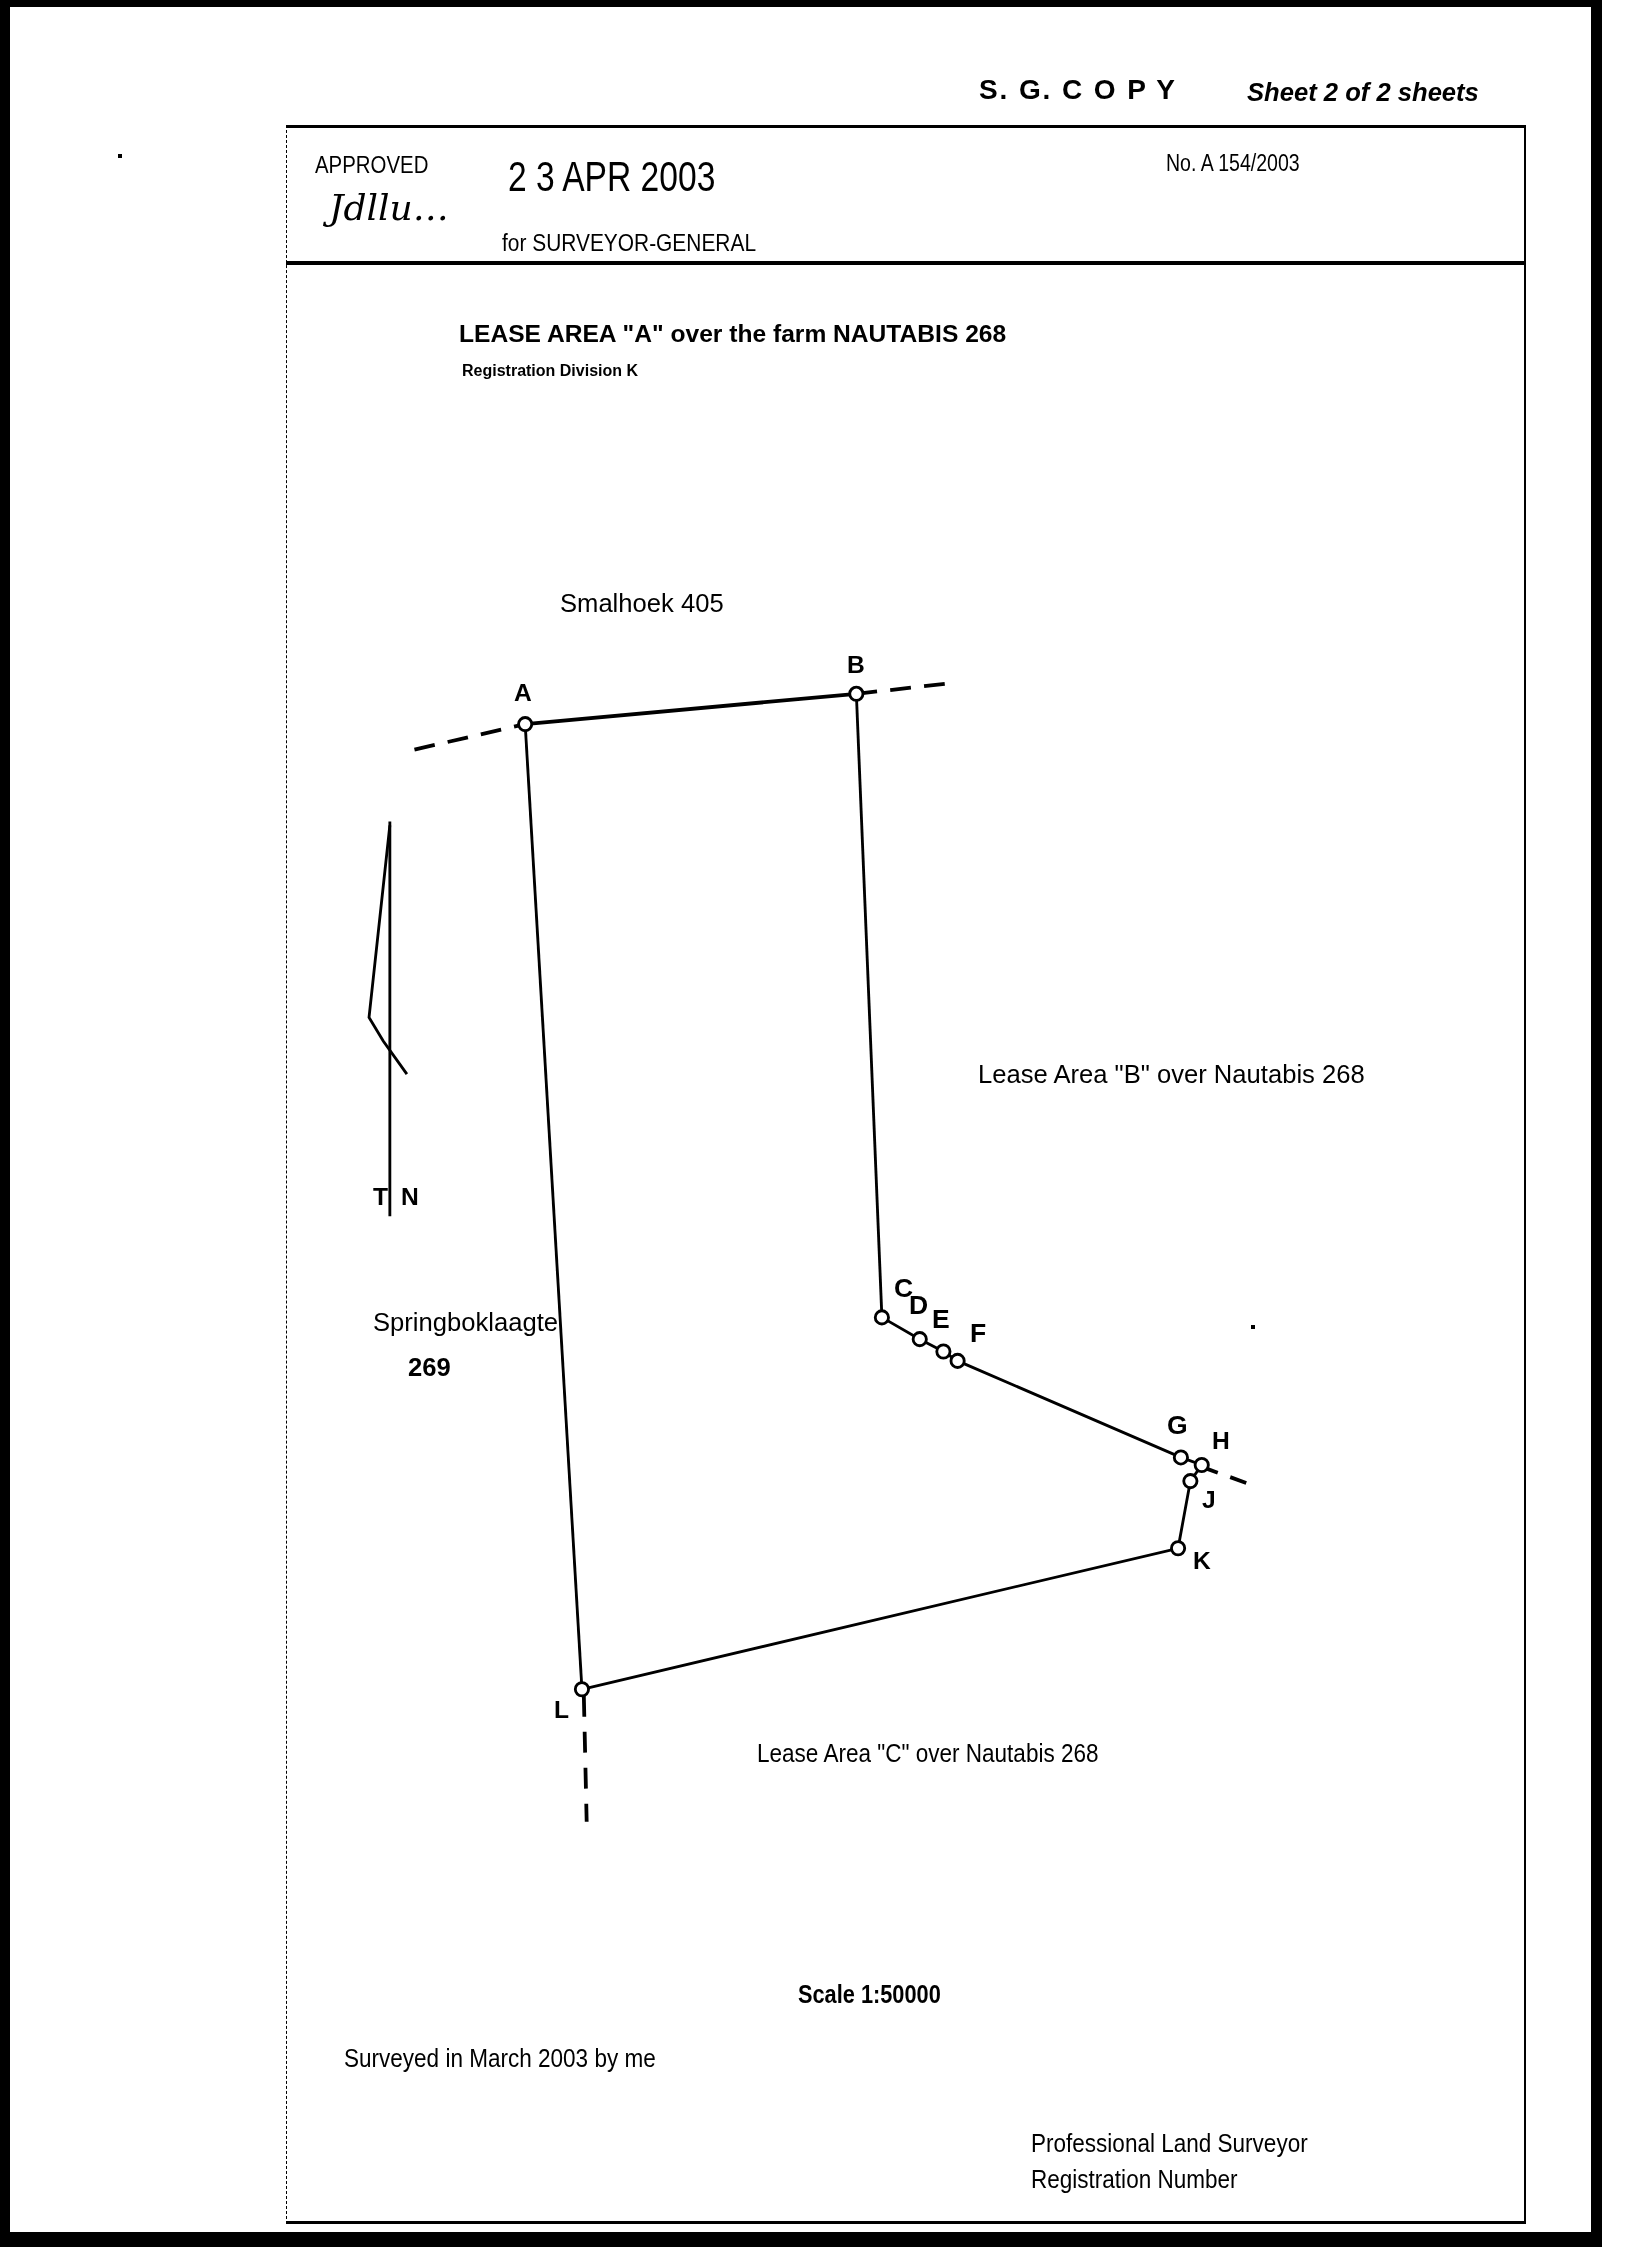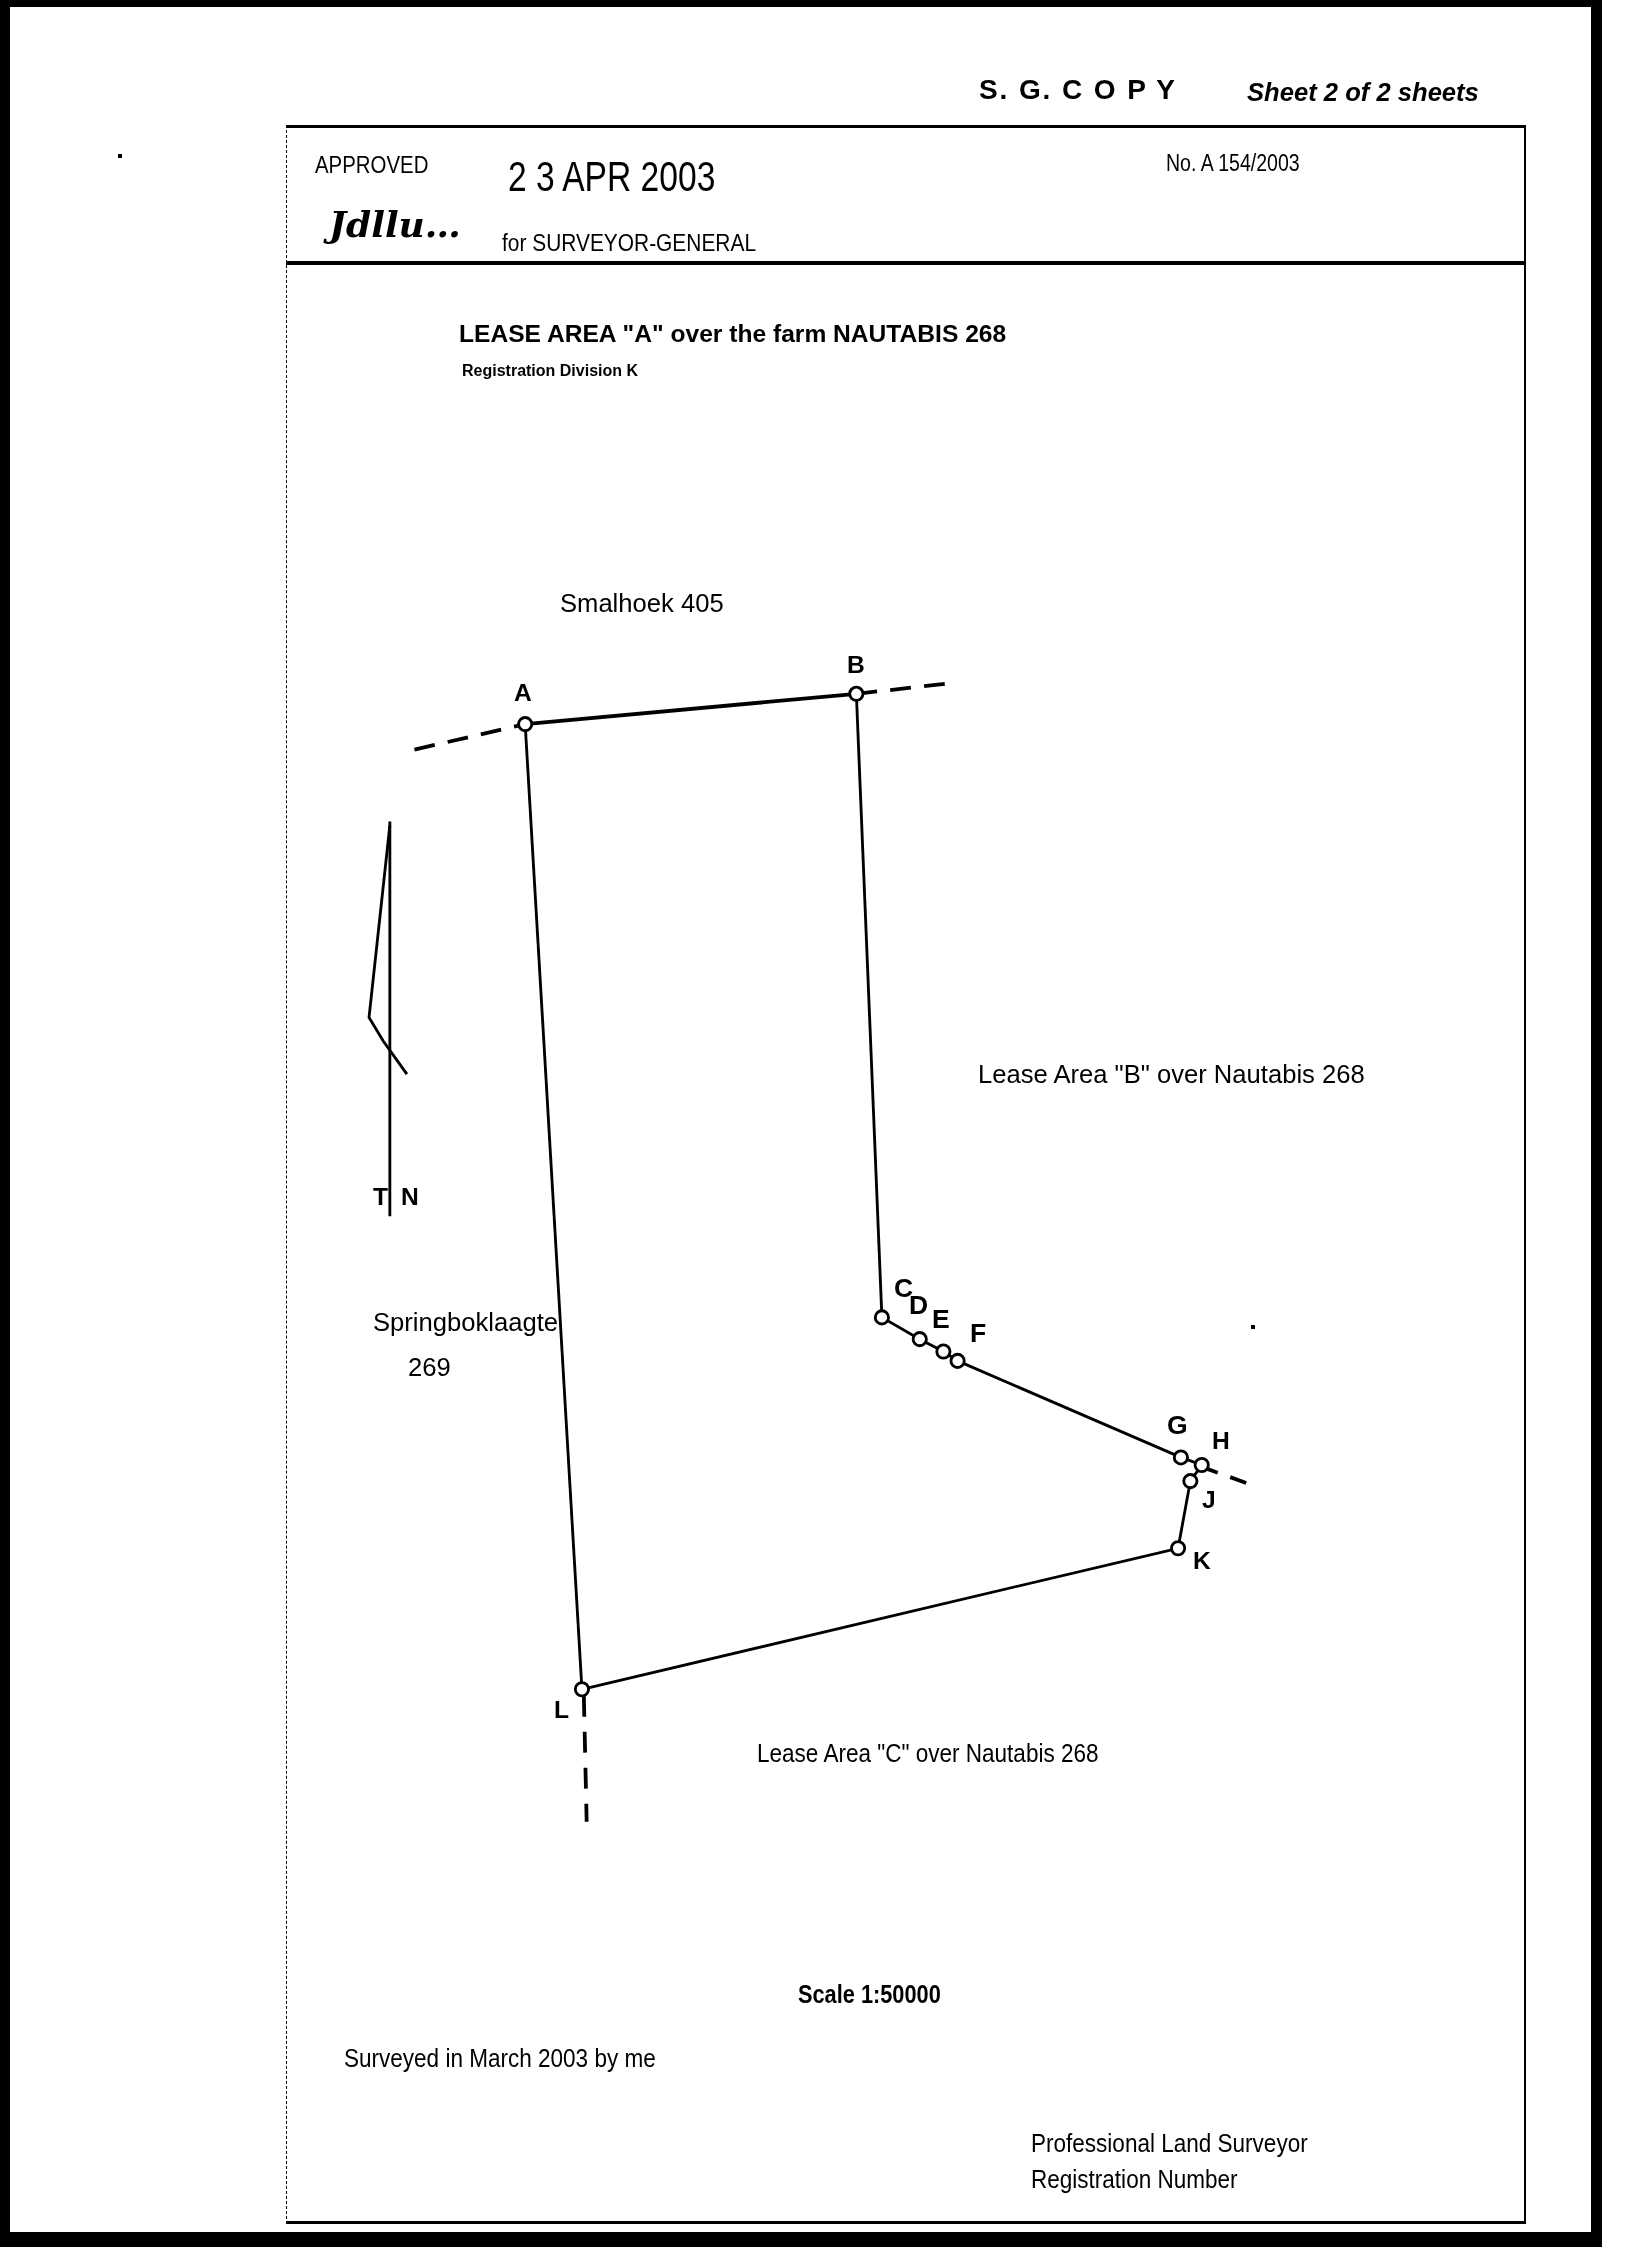--- a/index.html
+++ b/index.html
@@ -22,21 +22,21 @@
 <div class="outer-frame"></div>
 <div class="sheet-frame"></div>
 <div class="header-rule"></div>
 <div class="speck" style="left:118px; top:154px;"></div>
 <div class="speck" style="left:1251px; top:1325px;"></div>
 
 <div class="txt" style="left:979px; top:74px; font-size:28px; letter-spacing:1.9px;">S. G. C O P Y</div>
 <div class="txt" style="left:1247px; top:78px; font-size:25.6px;font-style:italic;">Sheet 2 of 2 sheets</div>
 <div class="txt" style="left:315px; top:151px; font-size:24px; font-weight:normal; transform:scaleX(0.85); transform-origin:left;">APPROVED</div>
 <div class="txt" style="left:508px; top:153px; font-size:42px; font-weight:normal; transform:scaleX(0.8); transform-origin:left;">2 3  APR  2003</div>
-<div class="txt" style="left:329px; top:203px; font-size:36px; font-family:'DejaVu Serif', serif; font-style:italic; font-weight:bold;">Jdllu…</div>
+<div class="txt" style="left:329px; top:187px; font-size:36px; font-family:'DejaVu Serif', serif; font-style:italic; font-weight:normal;">Jdllu…</div>
 <div class="txt" style="left:502px; top:229px; font-size:24.6px; font-weight:normal; transform:scaleX(0.85); transform-origin:left;">for SURVEYOR-GENERAL</div>
 <div class="txt" style="left:1166px; top:150px; font-size:23px; font-weight:normal; transform:scaleX(0.85); transform-origin:left;">No. A  154/2003</div>
 
 <div class="txt" style="left:459px; top:320px; font-size:24.6px;">LEASE AREA "A" over the farm NAUTABIS 268</div>
 <div class="txt" style="left:462px; top:362px; font-size:16px;">Registration Division K</div>
 
 <svg class="plan" width="1637" height="2261" viewBox="0 0 1730 2389">
   <g fill="none" stroke="#000">
 
     <line x1="438" y1="792" x2="555" y2="765" stroke-width="4" stroke-dasharray="22,14"></line>
@@ -77,21 +77,21 @@
 <div class="txt" style="left:1212px; top:1427px; font-size:24.6px;">H</div>
 <div class="txt" style="left:1202px; top:1486px; font-size:24.6px;">J</div>
 <div class="txt" style="left:1193px; top:1547px; font-size:24.6px;">K</div>
 <div class="txt" style="left:554px; top:1696px; font-size:24.6px;">L</div>
 
 <div class="txt" style="left:373px; top:1183px; font-size:24.6px;">T</div>
 <div class="txt" style="left:401px; top:1183px; font-size:24.6px;">N</div>
 
 <div class="txt" style="left:560px; top:589px; font-size:25.6px; font-weight:normal;">Smalhoek 405</div>
 <div class="txt" style="left:337px; top:1308px; font-size:25.6px; font-weight:normal;margin-left:36px;">Springboklaagte</div>
-<div class="txt" style="left:408px; top:1353px; font-size:25.6px; font-weight:normal;">269</div>
+<div class="txt" style="left:408px; top:1353px; font-size:25.6px; font-weight:bold;">269</div>
 <div class="txt" style="left:978px; top:1060px; font-size:25.6px; font-weight:normal;">Lease Area "B" over Nautabis 268</div>
 <div class="txt" style="left:757px; top:1739px; font-size:25.6px; font-weight:normal; transform:scaleX(0.88); transform-origin:left;">Lease Area "C" over Nautabis 268</div>
 
 <div class="txt" style="left:798px; top:1980px; font-size:25.6px; transform:scaleX(0.85); transform-origin:left;">Scale  1:50000</div>
 <div class="txt" style="left:344px; top:2044px; font-size:25.6px; font-weight:normal; transform:scaleX(0.88); transform-origin:left;">Surveyed in March 2003 by me</div>
 <div class="txt" style="left:1031px; top:2129px; font-size:25.6px; font-weight:normal; transform:scaleX(0.88); transform-origin:left;">Professional Land Surveyor</div>
 <div class="txt" style="left:1031px; top:2165px; font-size:25.6px; font-weight:normal; transform:scaleX(0.88); transform-origin:left;">Registration Number</div>
 
 
 </body></html>

